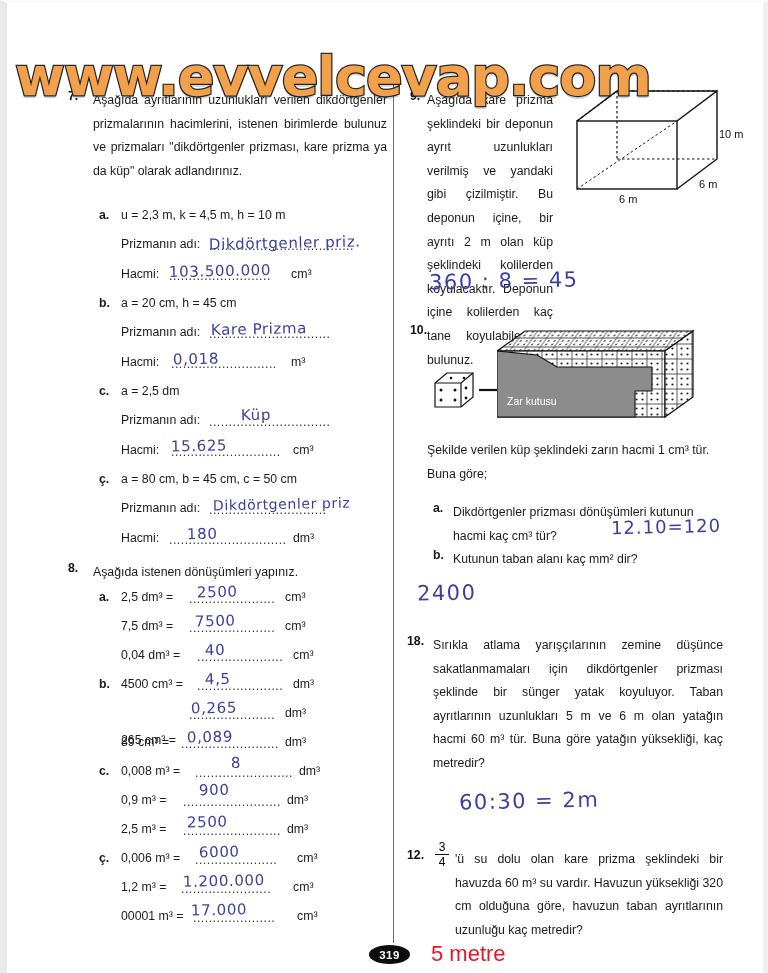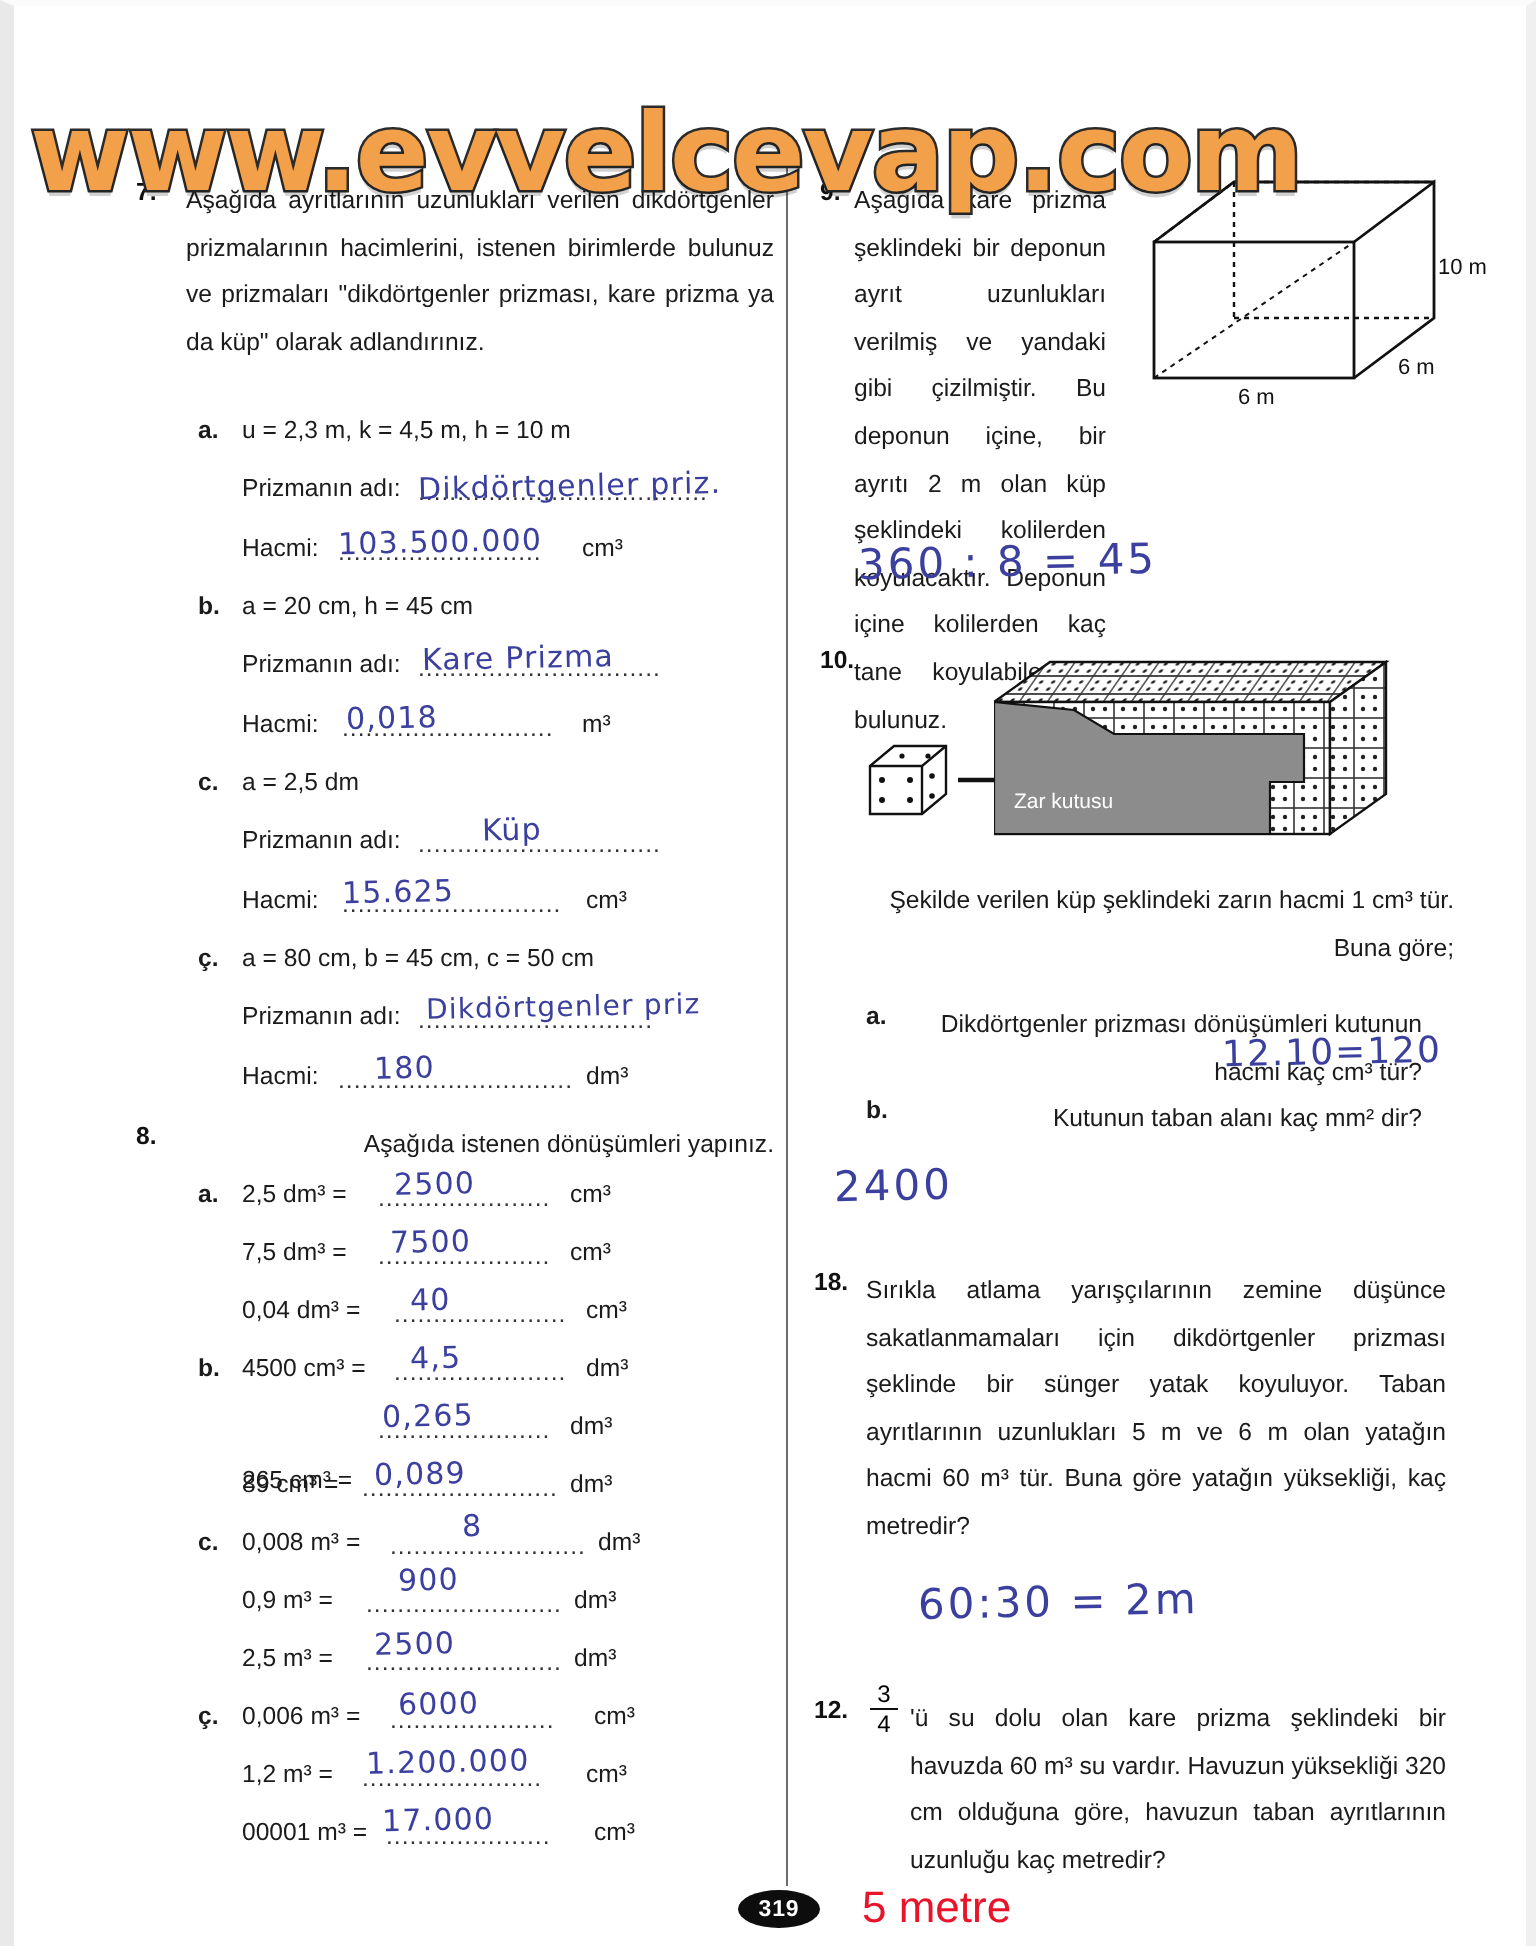--- a/index.html
+++ b/index.html
@@ -24,21 +24,21 @@
   .col-right{left:404px;width:352px;}
   .divider{
     position:absolute;left:386px;top:78px;width:1px;height:862px;
     background:#6d6d6d;
   }
   .qnum{position:absolute;font-weight:bold;font-size:12.3px;color:#111;}
   .body-txt{
     font-size:12.3px;color:#1b1b1b;line-height:23.6px;
     text-align:justify;text-justify:inter-word;
   }
-  .body-txt.nojust{text-align:right;}
+  .body-txt.nojust{text-align:left;}
   .item{position:absolute;font-size:12.3px;color:#1b1b1b;}
   .lab{position:absolute;font-size:12.3px;color:#1b1b1b;text-align:center;}
   .dots{letter-spacing:0.5px;color:#333;}
   
   .hw{
     position:absolute;
     font-family:"DejaVu Sans",sans-serif;
     color:#3b3f9e;
     font-size:15px;
     letter-spacing:0.6px;

